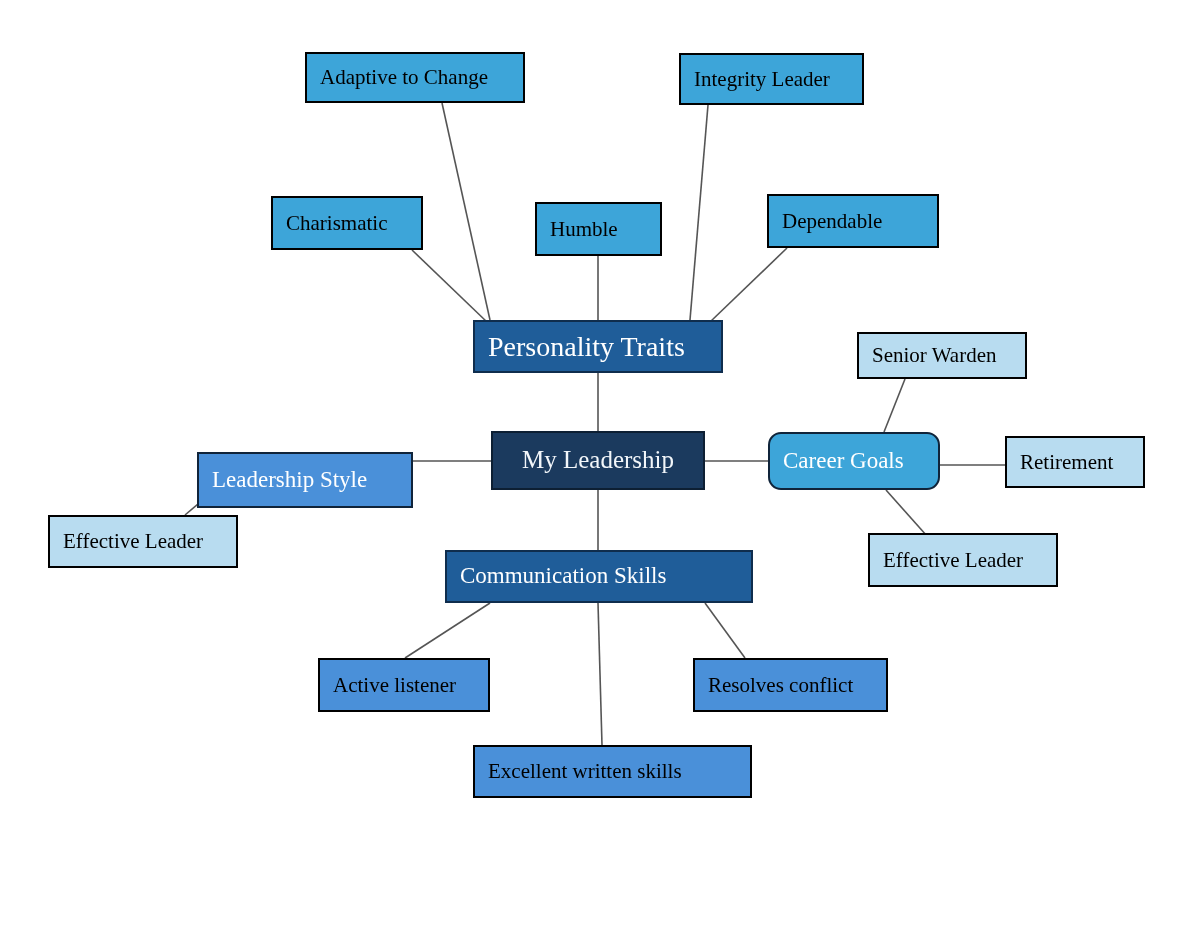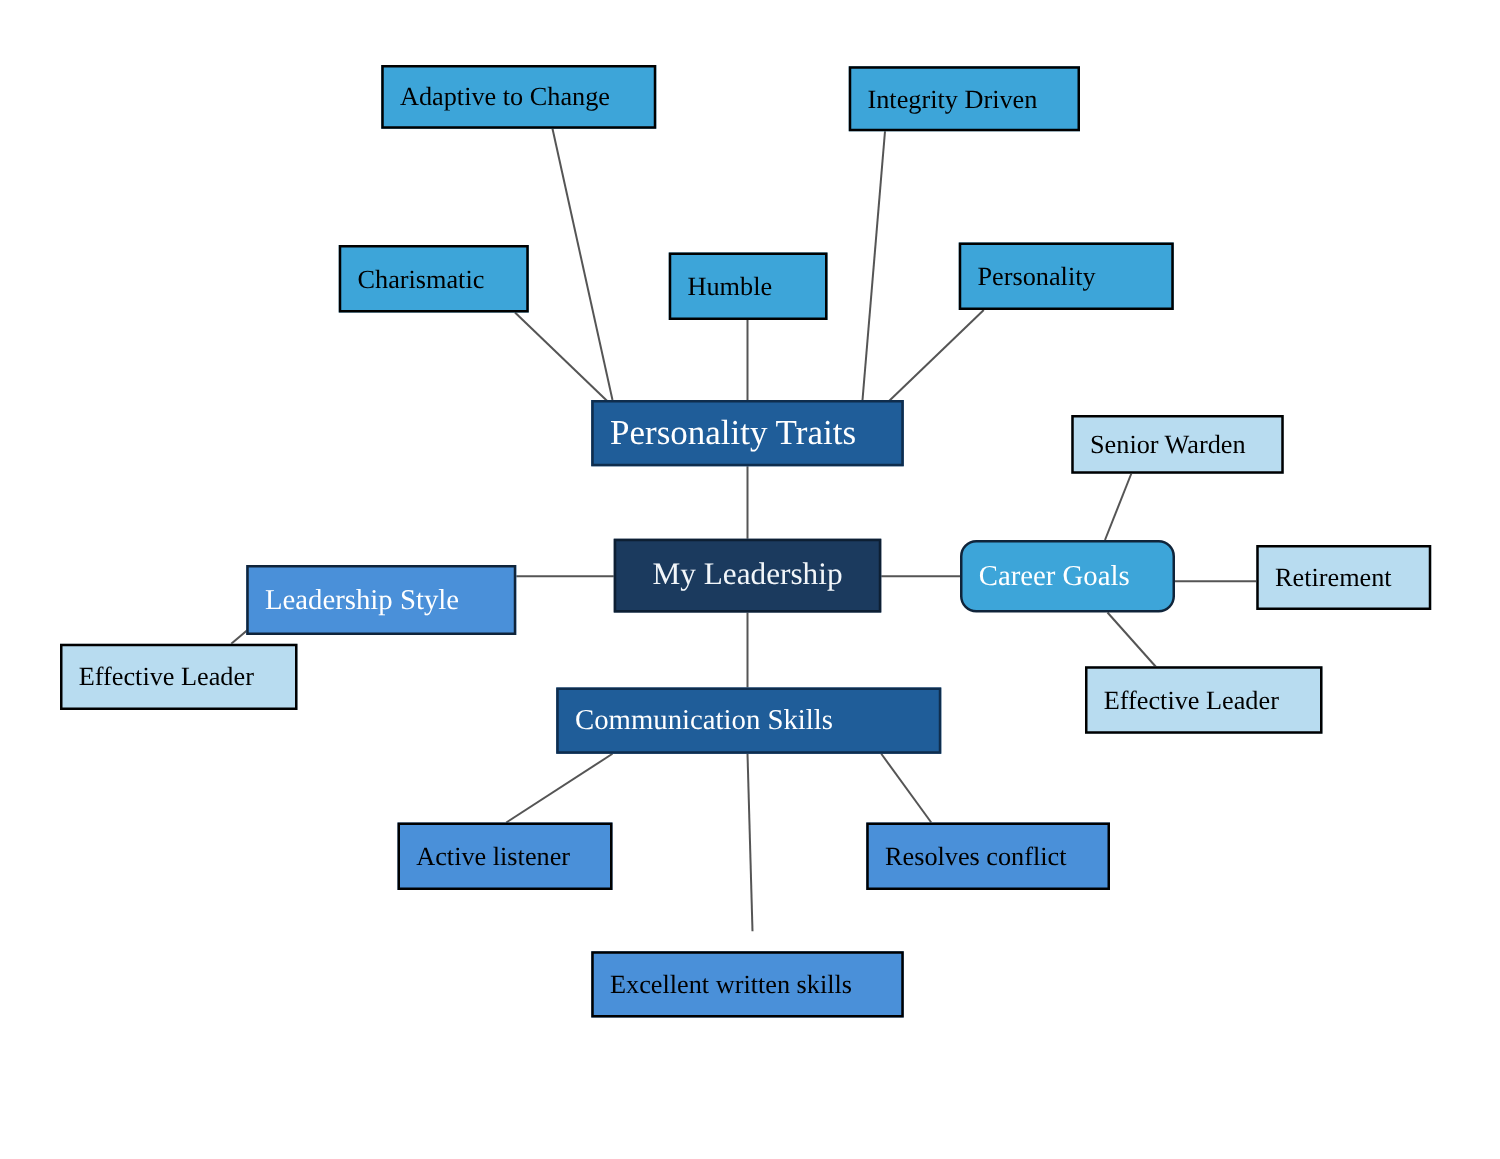--- a/index.html
+++ b/index.html
@@ -116,45 +116,45 @@
     <div class="node lv-main-cyan" style="left: 768px; top: 432px; width: 172px; height: 58px; font-size: 23px;">
       <span>Career Goals</span>
     </div>
     <div class="node lv-main-dark" style="left: 445px; top: 550px; width: 308px; height: 53px; font-size: 23px;">
       <span>Communication Skills</span>
     </div>
     <div class="node lv-leaf-cyan" style="left: 305px; top: 52px; width: 220px; height: 51px; font-size: 21px;">
       <span>Adaptive to Change</span>
     </div>
     <div class="node lv-leaf-cyan" style="left: 679px; top: 53px; width: 185px; height: 52px; font-size: 21px;">
-      <span>Integrity Driven</span>
+      <span>Integrity Leader</span>
     </div>
     <div class="node lv-leaf-cyan" style="left: 271px; top: 196px; width: 152px; height: 54px; font-size: 21px;">
       <span>Charismatic</span>
     </div>
     <div class="node lv-leaf-cyan" style="left: 535px; top: 202px; width: 127px; height: 54px; font-size: 21px;">
       <span>Humble</span>
     </div>
     <div class="node lv-leaf-cyan" style="left: 767px; top: 194px; width: 172px; height: 54px; font-size: 21px;">
-      <span>Personality</span>
+      <span>Dependable</span>
     </div>
     <div class="node lv-leaf-pale" style="left: 48px; top: 515px; width: 190px; height: 53px; font-size: 21px;">
       <span>Effective Leader</span>
     </div>
     <div class="node lv-leaf-pale" style="left: 857px; top: 332px; width: 170px; height: 47px; font-size: 21px;">
       <span>Senior Warden</span>
     </div>
     <div class="node lv-leaf-pale" style="left: 1005px; top: 436px; width: 140px; height: 52px; font-size: 21px;">
       <span>Retirement</span>
     </div>
     <div class="node lv-leaf-pale" style="left: 868px; top: 533px; width: 190px; height: 54px; font-size: 21px;">
       <span>Effective Leader</span>
     </div>
     <div class="node lv-leaf-mid" style="left: 318px; top: 658px; width: 172px; height: 54px; font-size: 21px; text-align: center;">
       <span>Active listener</span>
     </div>
     <div class="node lv-leaf-mid" style="left: 693px; top: 658px; width: 195px; height: 54px; font-size: 21px;">
       <span>Resolves conflict</span>
     </div>
-    <div class="node lv-leaf-mid" style="left: 473px; top: 745px; width: 250px; height: 53px; font-size: 21px; margin-top: 16px;">
+    <div class="node lv-leaf-mid" style="left: 473px; top: 745px; width: 279px; height: 53px; font-size: 21px;">
       <span>Excellent written skills</span>
     </div>
   </div>
 
 </body></html>

